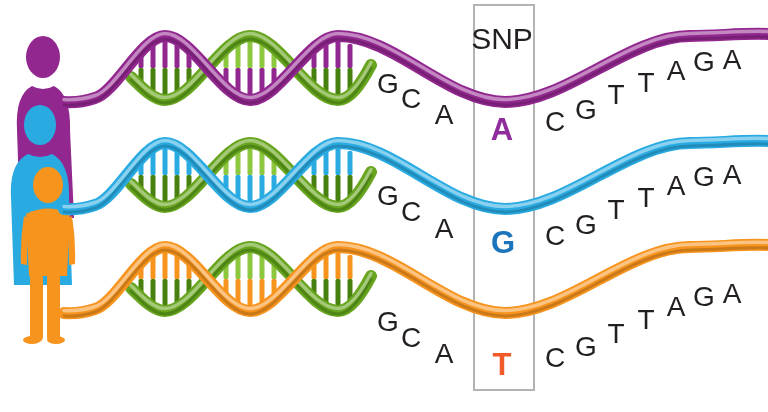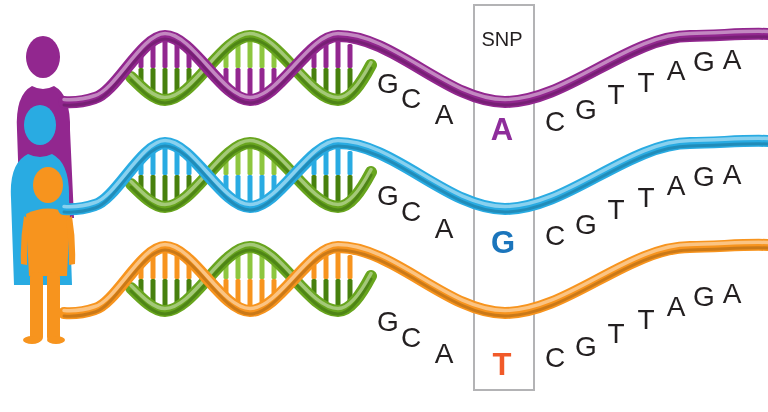--- a/index.html
+++ b/index.html
@@ -11,21 +11,21 @@
     position:absolute;left:473px;top:4px;width:58px;height:383px;
     border:2px solid var(--box_border,#b3b3b5);
     background:transparent;z-index:1;
   }
   svg.art{position:absolute;left:0;top:0;z-index:2;}
   .lt{
     position:absolute;z-index:3;transform:translate(-50%,-50%);
     font-size:28px;font-weight:400;color:var(--ink,#231f20);line-height:1;
     white-space:nowrap;
   }
-  .snp-label{font-size:20px;}
+  .snp-label{font-size:30px;}
   .al{font-weight:700;font-size:31px;}
   .a-purple{color:var(--allele_a,#8e2d9b);}
   .a-blue{color:var(--allele_g,#1b75bc);}
   .a-orange{color:var(--allele_t,#f15a29);}
   
   .strand-main{fill:none;stroke:currentColor;stroke-width:12;stroke-linecap:round;}
   .strand-sh{fill:none;stroke:rgba(0,0,0,0.18);stroke-width:3;stroke-linecap:round;}
   .strand-hi{fill:none;stroke:rgba(255,255,255,0.45);stroke-width:3.5;stroke-linecap:round;}
   .sg-main{fill:none;stroke:var(--green,#68a51e);stroke-width:12;stroke-linecap:round;}
   .sg-hi{fill:none;stroke:rgba(255,255,255,0.4);stroke-width:3.5;stroke-linecap:round;}

